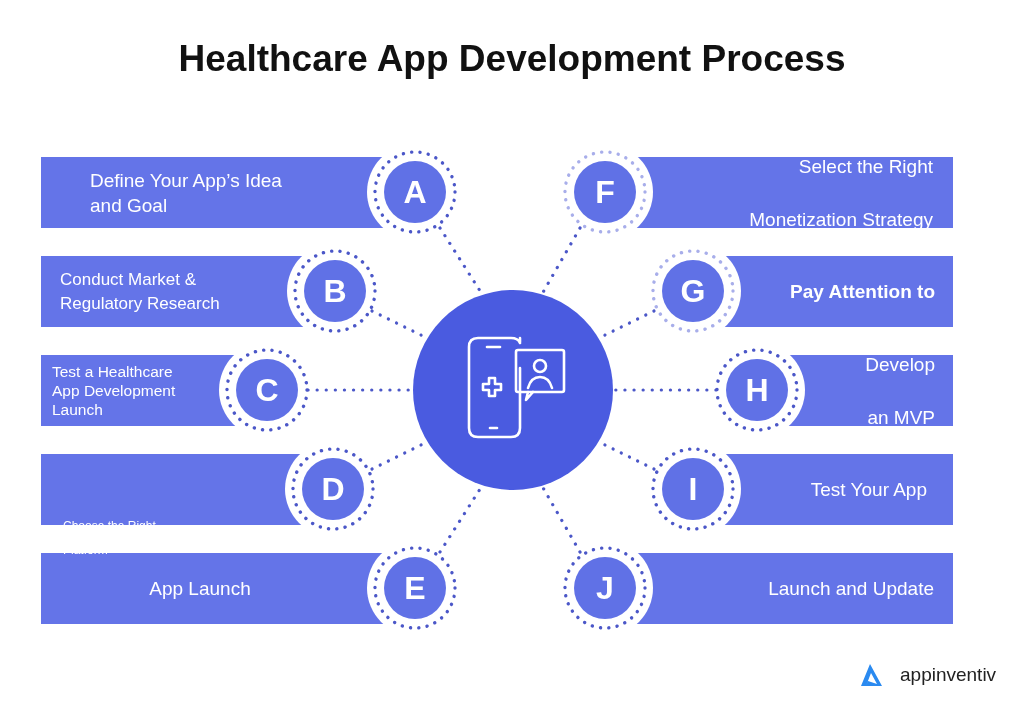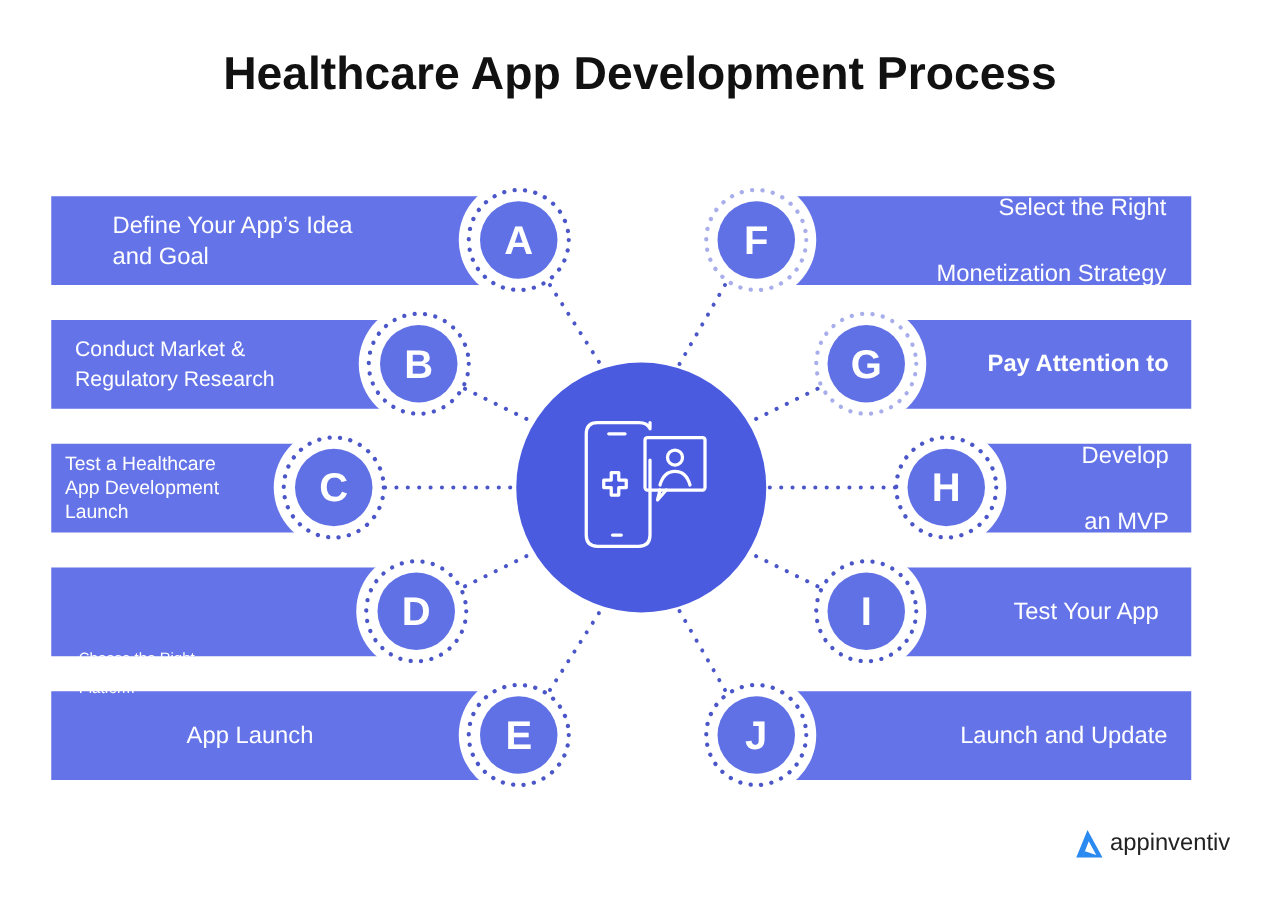--- a/index.html
+++ b/index.html
@@ -18,21 +18,21 @@
     }
     .bar-text.small { font-size: 15.5px; line-height: 19px; }
     .bar-text.left { text-align: left; }
     .bar-text.right { text-align: right; gap: 28px; }
     .bar-text.center { text-align: center; }
     .letter {
       position: absolute; width: 60px; height: 60px; margin-left: -30px; margin-top: -30px;
       color: #ffffff; font-size: 32px; font-weight: bold; text-align: center; line-height: 60px;
     }
     .logo { position: absolute; left: 858px; top: 662px; display: flex; align-items: center; }
-    .logo-text { font-size: 19px; color: #222222; margin-left: 4px; font-weight: 500; }
+    .logo-text { font-size: 19px; color: #222222; margin-left: 16px; font-weight: 500; }
   </style>
 </head>
 <body>
 
 <div class="title">Healthcare App Development Process</div>
 
 <svg class="diagram" width="1024" height="720" viewBox="0 0 1024 720">
   <defs>
     <mask id="barmask">
       <rect x="0" y="0" width="1024" height="720" fill="white"></rect>

